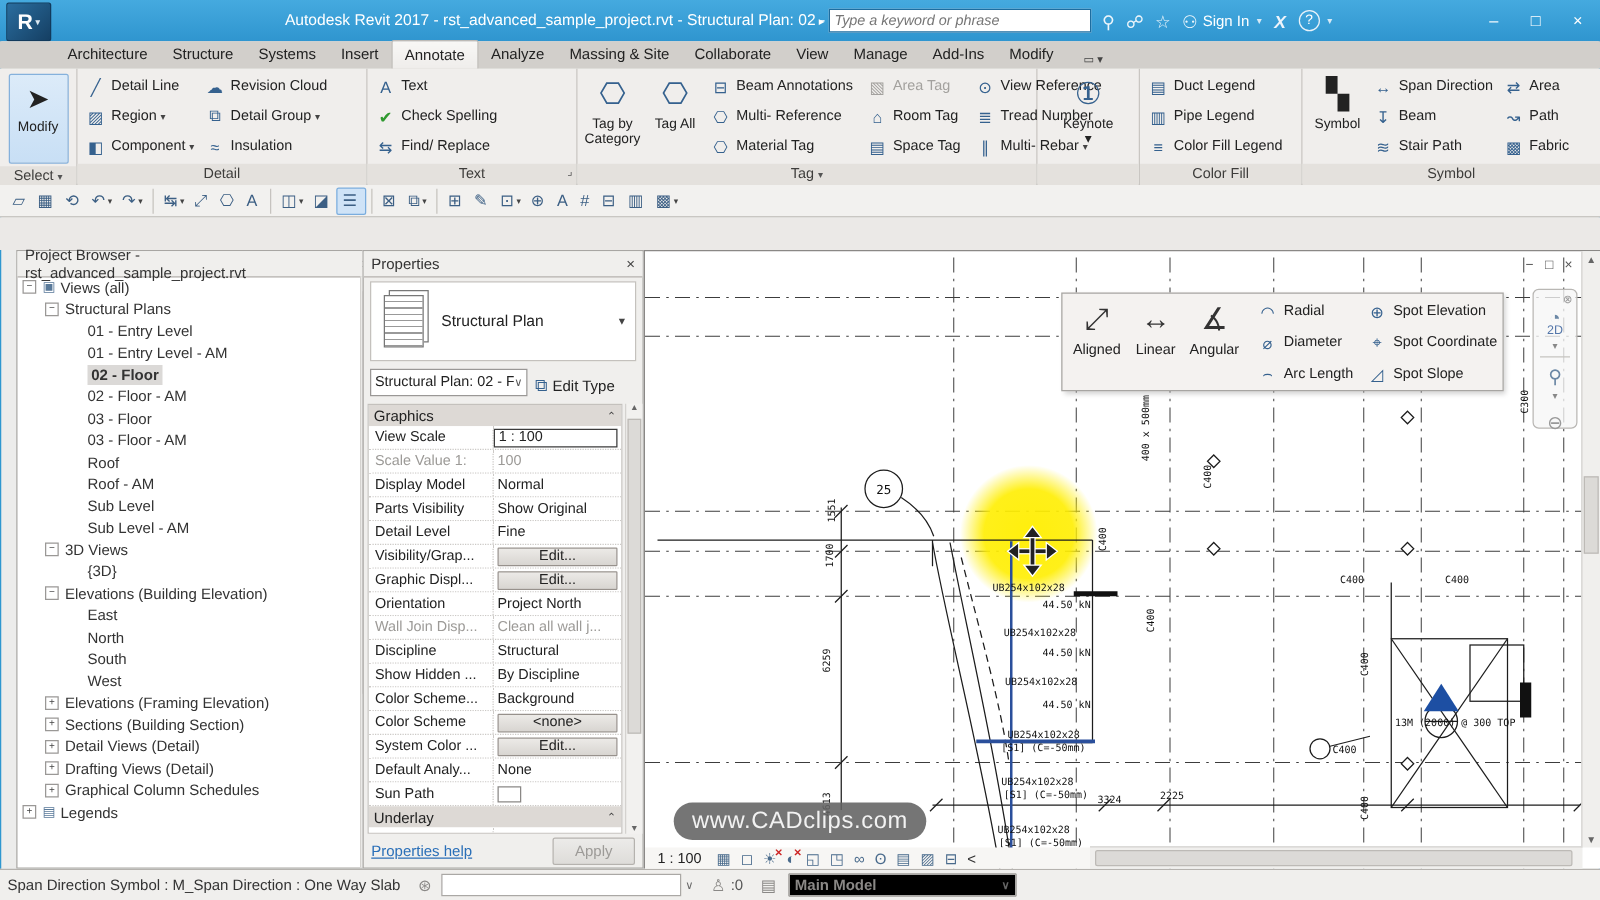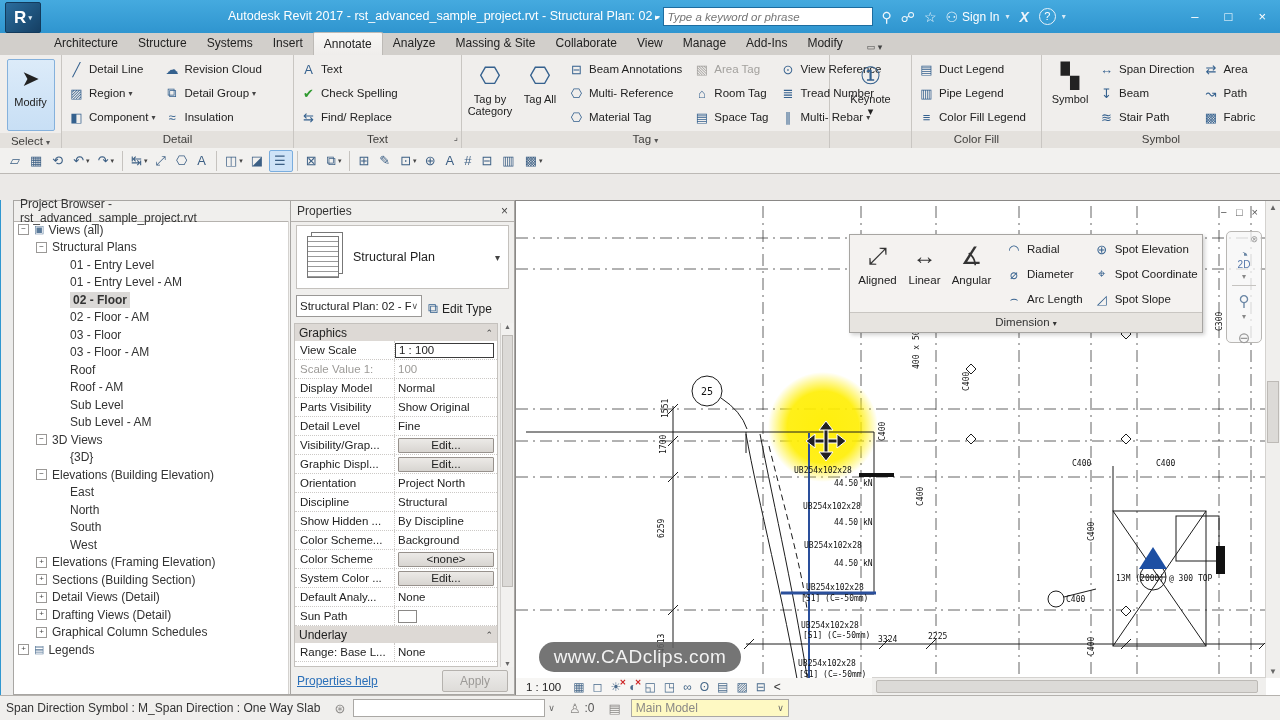--- a/index.html
+++ b/index.html
@@ -166,22 +166,22 @@
   .vscroll2 .thumb{position:absolute;left:1px;right:1px;top:180px;height:60px;background:#dcdad7;
     border:1px solid #bdbab6;}
   
   .statusbar{position:absolute;left:0;top:695px;width:1280px;height:25px;background:#f0efed;
     border-top:1px solid #b5b2ae;display:flex;align-items:center;font-size:12px;color:#333;box-sizing:border-box;}
   .statusmsg{padding-left:6px;white-space:nowrap;}
   .sb-ic{font-size:13px;color:#8a8886;margin-left:14px;}
   .sb-input{width:190px;height:16px;background:#fff;border:1px solid #aaa8a5;margin-left:8px;}
   .sb-dd{font-size:9px;color:#666;margin-left:3px;}
   .sb-count{margin-left:4px;color:#555;}
-  .sb-select{width:158px;height:18px;background:#fef9c3;border:1px solid #aaa8a5;margin-left:10px;
-    display:flex;align-items:center;justify-content:space-between;padding:0 4px;color:#8a8886;box-sizing:border-box;}
+  .sb-select{width:182px;height:18px;background:#000000;border:1px solid #aaa8a5;margin-left:10px;
+    display:flex;align-items:center;justify-content:space-between;padding:0 4px;color:#8a8886;box-sizing:border-box;font-weight:bold;}
 </style>
 </head>
 <body>
 
 <div class="app">
 
   <div class="titlebar">
     <div class="rlogo">
       <span>R</span>
         <span class="arw">▾</span>
@@ -692,20 +692,24 @@
             <span class="plabel">Visibility/Grap...</span>
             <span class="pval">Edit...</span>
           </div>
           <div class="prow btn">
             <span class="plabel">Graphic Displ...</span>
             <span class="pval">Edit...</span>
           </div>
           <div class="prow">
             <span class="plabel">Orientation</span>
             <span class="pval">Project North</span>
+          </div>
+          <div class="prow dim">
+            <span class="plabel">Wall Join Disp...</span>
+            <span class="pval">Clean all wall j...</span>
           </div>
           <div class="prow">
             <span class="plabel">Discipline</span>
             <span class="pval">Structural</span>
           </div>
           <div class="prow">
             <span class="plabel">Show Hidden ...</span>
             <span class="pval">By Discipline</span>
           </div>
           <div class="prow">
@@ -914,21 +918,20 @@
             <div class="dim-small">
               <span class="ic">⌖</span>
               <span>Spot Coordinate</span>
             </div>
             <div class="dim-small">
               <span class="ic">◿</span>
               <span>Spot Slope</span>
             </div>
           </div>
       </div>
-      <div class="dim-label"><span>Dimension</span> <span style="font-size:8px;">▾</span></div>
     </div>
 
     <div class="watermark">www.CADclips.com</div>
 
     <div class="view-winctl">
       <span>−</span>
       <span>□</span>
       <span>×</span>
     </div>
 

